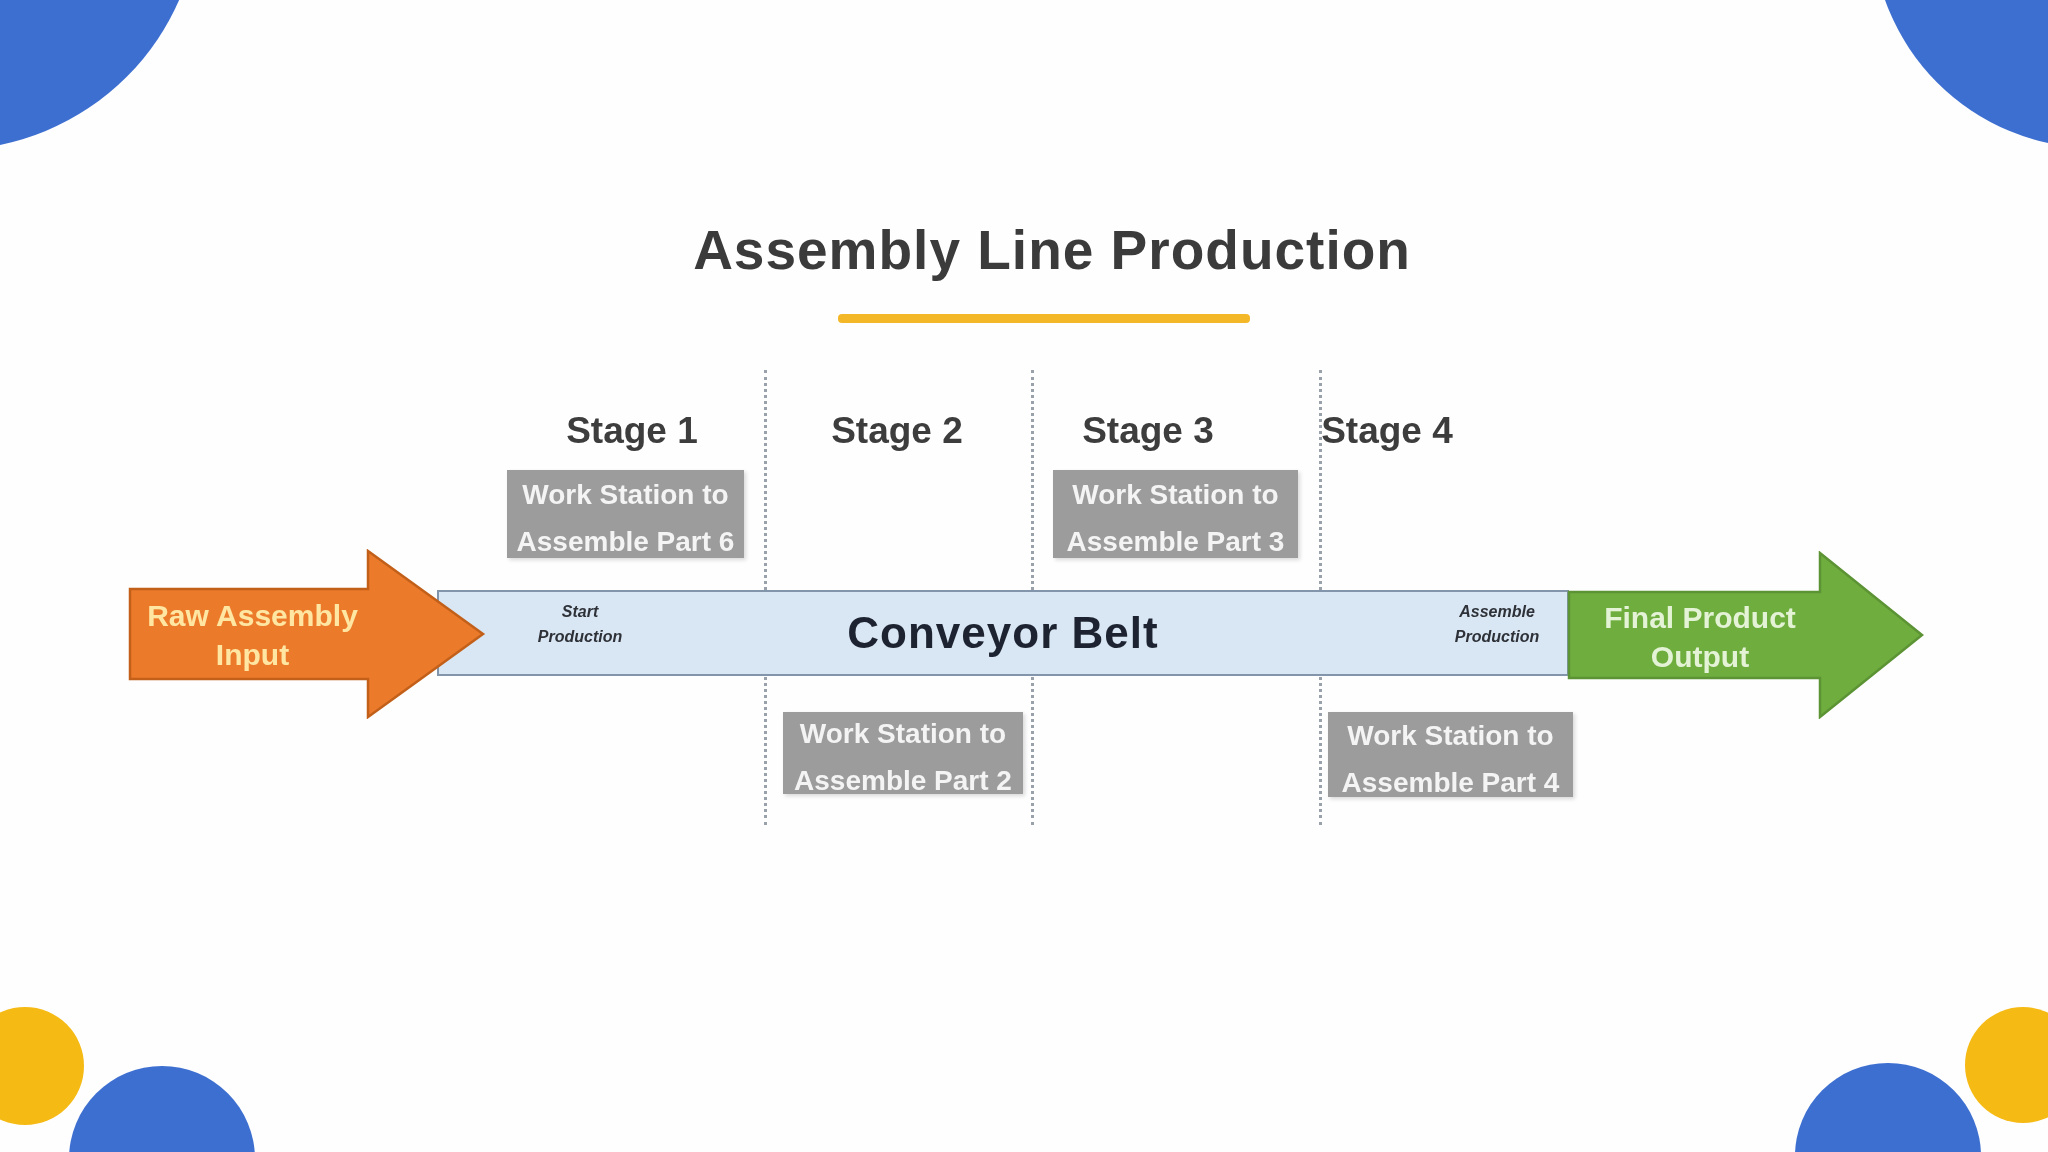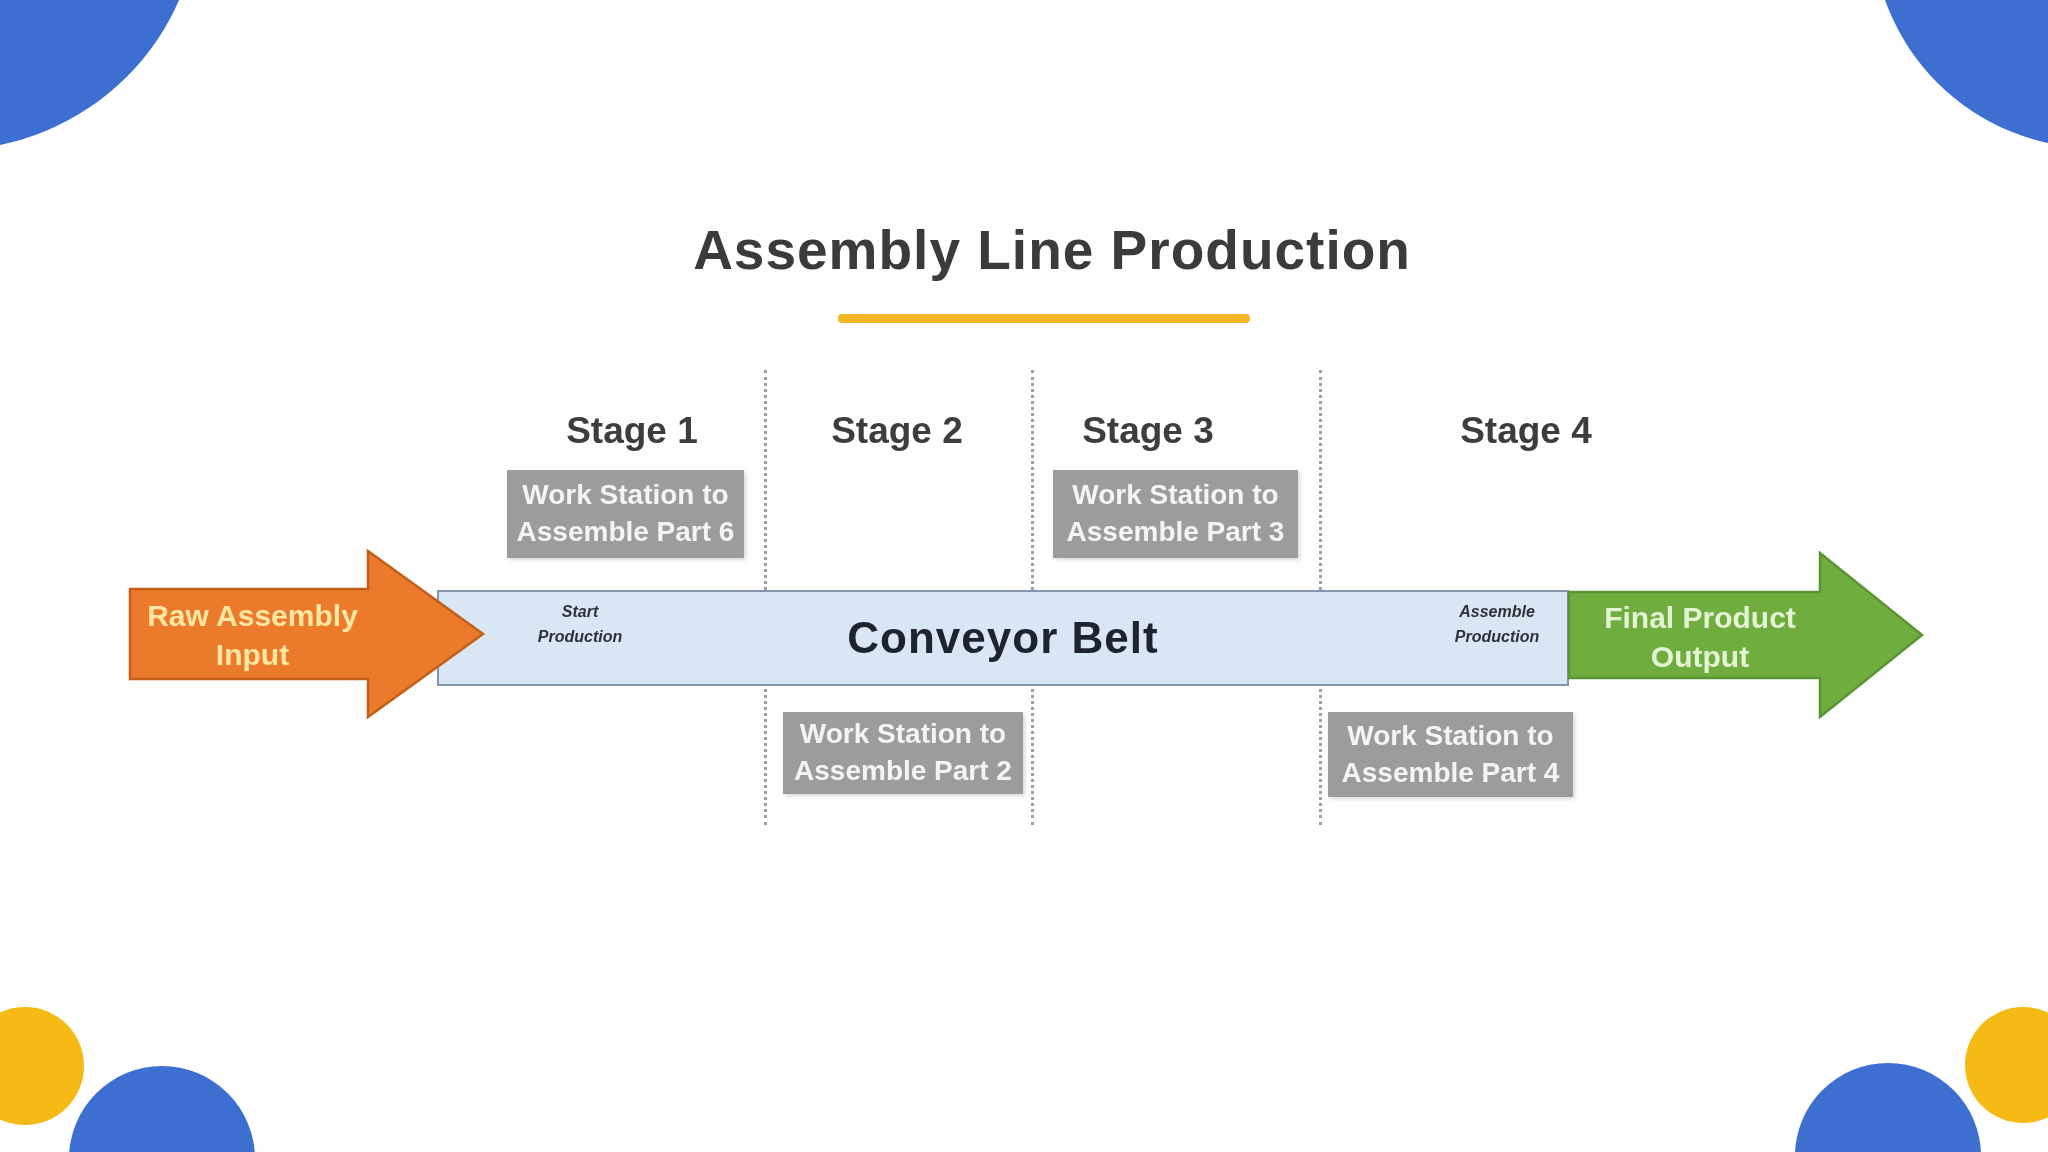--- a/index.html
+++ b/index.html
@@ -47,24 +47,24 @@
     background:var(--gray-box);color:var(--box-text);
     font-size:28px;font-weight:600;line-height:1.32;
     display:flex;flex-direction:column;justify-content:center;
     text-align:center;
     box-shadow:2px 2px 4px rgba(0,0,0,0.15);
   }
   #ws1{left:507px;top:470px;width:237px;height:88px;}
   #ws2{left:783px;top:712px;width:240px;height:82px;}
   #ws3{left:1053px;top:470px;width:245px;height:88px;}
   #ws4{left:1328px;top:712px;width:245px;height:85px;}
-  .ws-line{display:block;}
+  .ws-line{display:block;margin-top:10px;}
 
   .belt{
-    position:absolute;left:437px;top:590px;width:1132px;height:96px;
+    position:absolute;left:437px;top:590px;width:1132px;height:86px;
     background:var(--belt-bg);
     border:2px solid var(--belt-border);
     z-index:2;box-sizing:border-box;
     display:flex;align-items:center;justify-content:center;
   }
   .belt-label{
     font-size:44px;font-weight:600;color:var(--belt-text);
     letter-spacing:1px;
   }
   .prod-note{
@@ -99,21 +99,21 @@
   <div id="blob-bl-blue" class="blob blue"></div>
   <div id="blob-br-blue" class="blob blue"></div>
   <div id="blob-br-yellow" class="blob yellow"></div>
 
   <div class="title">Assembly Line Production</div>
   <div class="title-underline"></div>
 
   <div class="stage-label" style="left:632px;">Stage 1</div>
   <div class="stage-label" style="left:897px;">Stage 2</div>
   <div class="stage-label" style="left:1148px;">Stage 3</div>
-  <div class="stage-label" style="left:1526px;">Stage 4</div>
+  <div class="stage-label" style="left:1387px;">Stage 4</div>
 
   <div class="dotted-line" style="left:764px;"></div>
   <div class="dotted-line" style="left:1031px;"></div>
   <div class="dotted-line" style="left:1319px;"></div>
 
   <div id="ws1" class="ws-box">
     <span class="ws-line">Work Station to</span>
     <span class="ws-line">Assemble Part 6</span>
   </div>
   <div id="ws2" class="ws-box">

